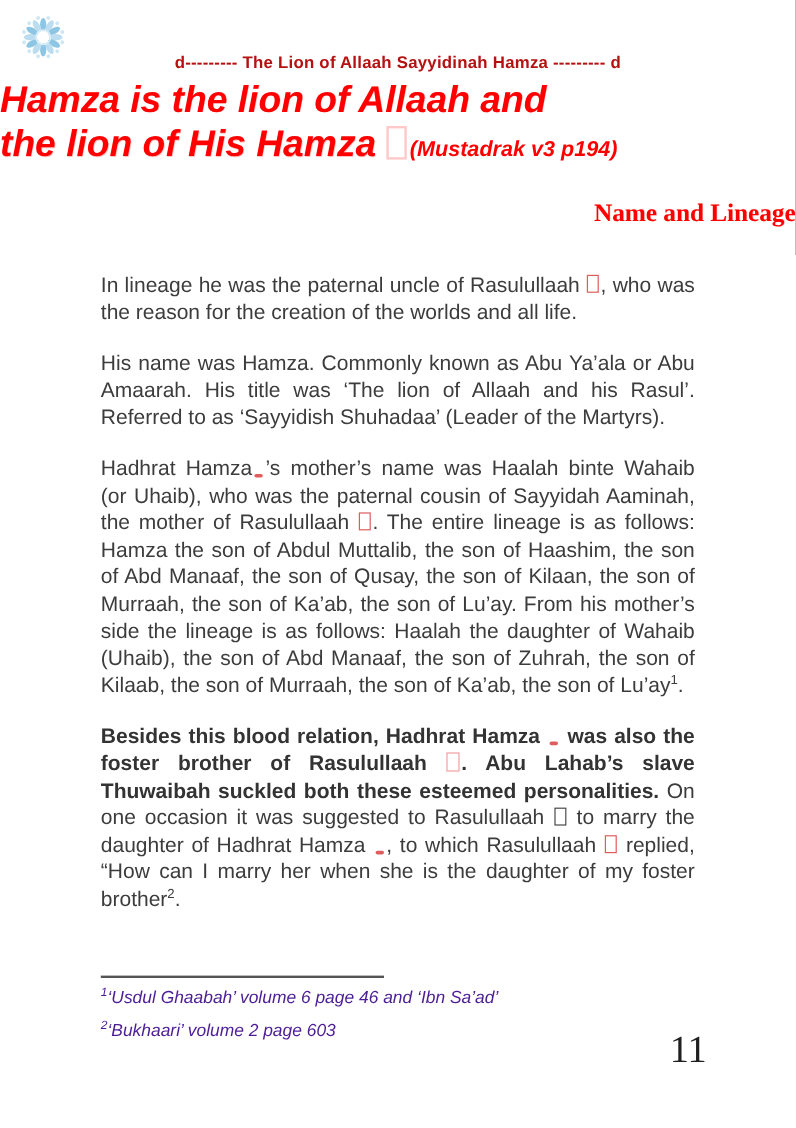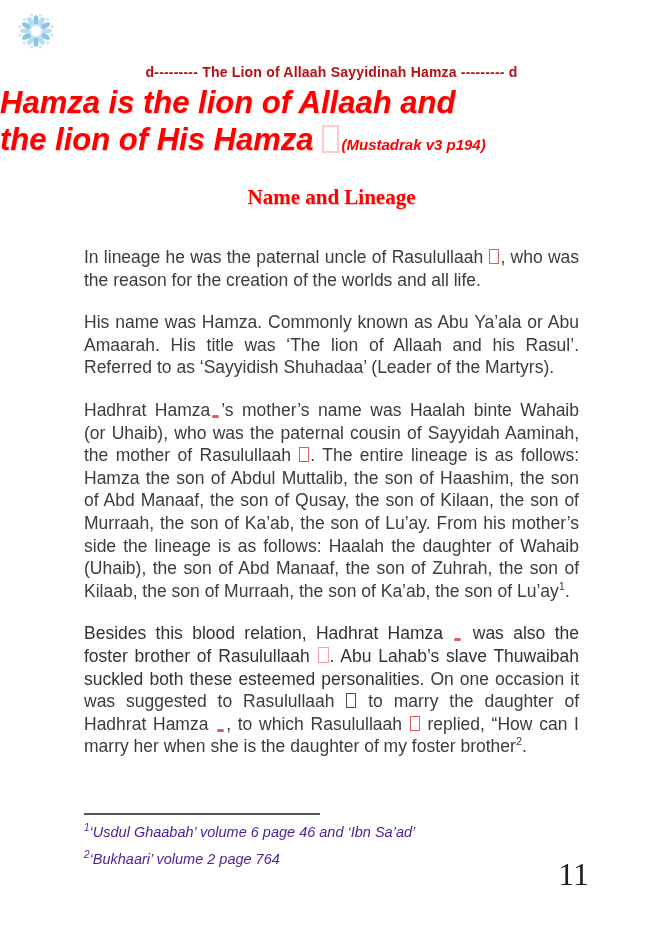--- a/index.html
+++ b/index.html
@@ -6,21 +6,21 @@
   .page{
     position:relative;
     width:663px;height:940px;
     background:#ffffff;
     margin:0 auto;
     font-family:"Liberation Sans","DejaVu Sans",sans-serif;
     overflow:hidden;
   }
   .ornament{position:absolute;left:16px;top:11px;width:40px;height:40px;}
   .kicker{
-    margin:0;padding-top:64px;
+    margin:0;padding-top:44px;
     text-align:center;
     color:#b51111;
     font-weight:700;
     font-size:14px;
     letter-spacing:.2px;
   }
   .title{
     margin:4px 0 0 0;
     text-align:left;
     color:#ff0000;
@@ -31,46 +31,46 @@
     text-shadow:.5px .5px 0 #ffc2c2;
   }
   .box{display:inline-block;background:#fff;}
   .box-title{
     width:13px;height:24px;
     border:2px solid #ffc9c9;
     margin:0 2px 0 9px;
     vertical-align:-3px;
   }
   .citation{
-    font-size:15px;
+    font-size:18px;
     font-weight:600;
     font-style:italic;
     color:#ff0000;
     letter-spacing:0;
     text-shadow:none;
   }
   .section-heading{
     margin:22px 0 0 0;
-    text-align:center;
+    text-align:right;
     font-family:"Liberation Serif","DejaVu Serif",serif;
     font-weight:700;
     color:#ff0000;
     font-size:21px;
     text-shadow:.5px .5px 0 #ffc2c2;
   }
   .content{
     margin:36px 84px 0 84px;
     width:495px;
     text-align:justify;
     color:#3c3c3c;
     font-size:17.5px;
     line-height:22.6px;
   }
   .content p{margin:0 0 20px 0;}
-  .bold{font-weight:400;color:#333333;}
+  .bold{font-weight:700;color:#333333;}
   .box-red{
     width:8px;height:13px;
     border:1px solid #e05c5c;
     margin:0 1px;
     vertical-align:-1px;
   }
   .box-pink{
     width:9px;height:14px;
     border:1px solid #f2a0a0;
     margin:0 1px;
@@ -175,18 +175,18 @@
 
     <p><span>Hadhrat Hamza</span><span class="mark-red"></span><span>’s mother’s name was Haalah binte Wahaib (or Uhaib), who was the paternal cousin of Sayyidah Aaminah, the mother of Rasulullaah </span><span class="box box-red"></span><span>. The entire lineage is as follows: Hamza the son of Abdul Muttalib, the son of Haashim, the son of Abd Manaaf, the son of Qusay, the son of Kilaan, the son of Murraah, the son of Ka’ab, the son of Lu’ay. From his mother’s side the lineage is as follows: Haalah the daughter of Wahaib (Uhaib), the son of Abd Manaaf, the son of Zuhrah, the son of Kilaab, the son of Murraah, the son of Ka’ab, the son of Lu’ay</span><sup class="fnref">1</sup><span>.</span></p>
 
     <p><span class="bold">Besides this blood relation, Hadhrat Hamza </span><span class="mark-red"></span><span class="bold"> was also the foster brother of Rasulullaah </span><span class="box box-pink"></span><span class="bold">. Abu Lahab’s slave Thuwaibah suckled both these esteemed personalities.</span><span> On one occasion it was suggested to Rasulullaah </span><span class="box box-black"></span><span> to marry the daughter of Hadhrat Hamza </span><span class="mark-red"></span><span>, to which Rasulullaah </span><span class="box box-red"></span><span> replied, “How can I marry her when she is the daughter of my foster brother</span><sup class="fnref">2</sup><span>.</span></p>
 
   </div>
 
   <div class="footnotes">
     <div class="fn-rule"></div>
     <div class="fn"><sup>1</sup><span>‘Usdul Ghaabah’ volume 6 page 46 and ‘Ibn Sa’ad’</span></div>
-    <div class="fn"><sup>2</sup><span>‘Bukhaari’ volume 2 page 764</span></div>
+    <div class="fn"><sup>2</sup><span>‘Bukhaari’ volume 2 page 603</span></div>
   </div>
 
   <div class="page-number">11</div>
 
 </div>
 
 </body></html>

